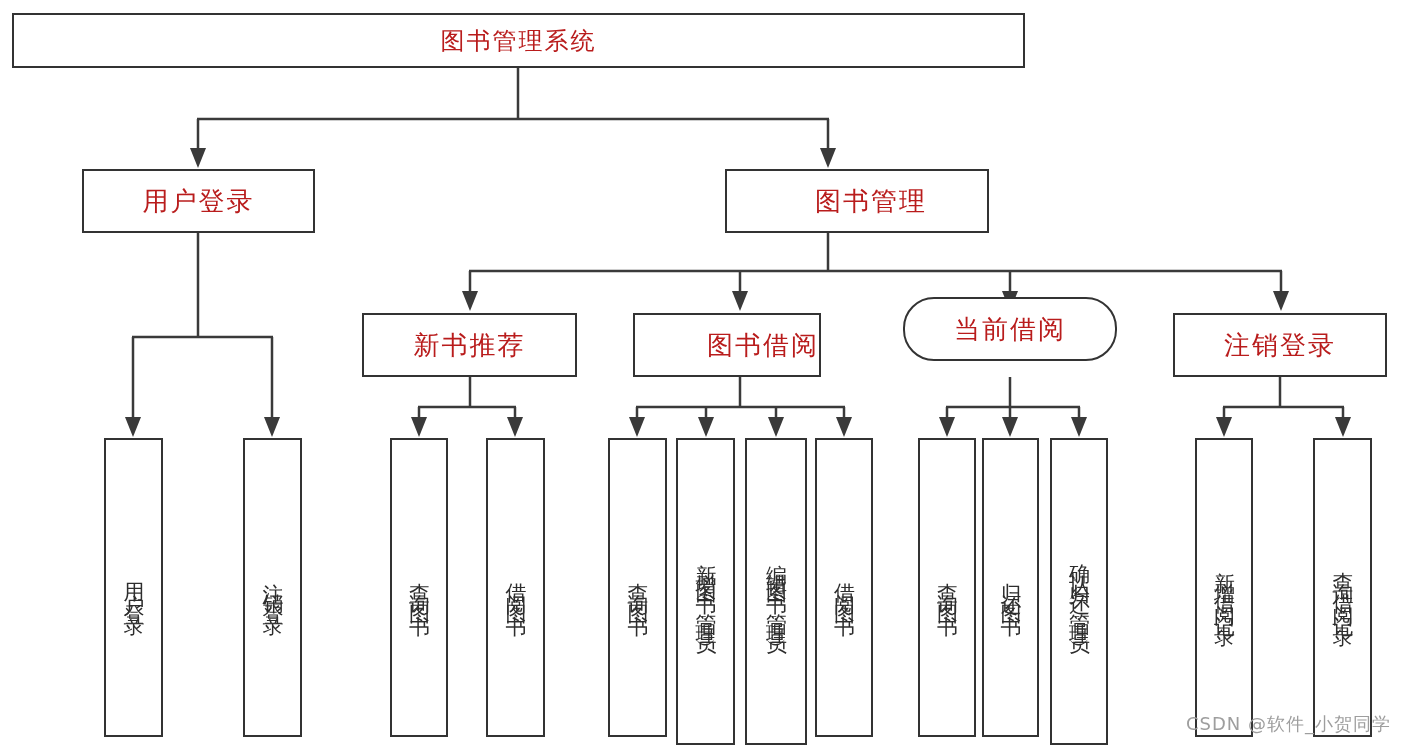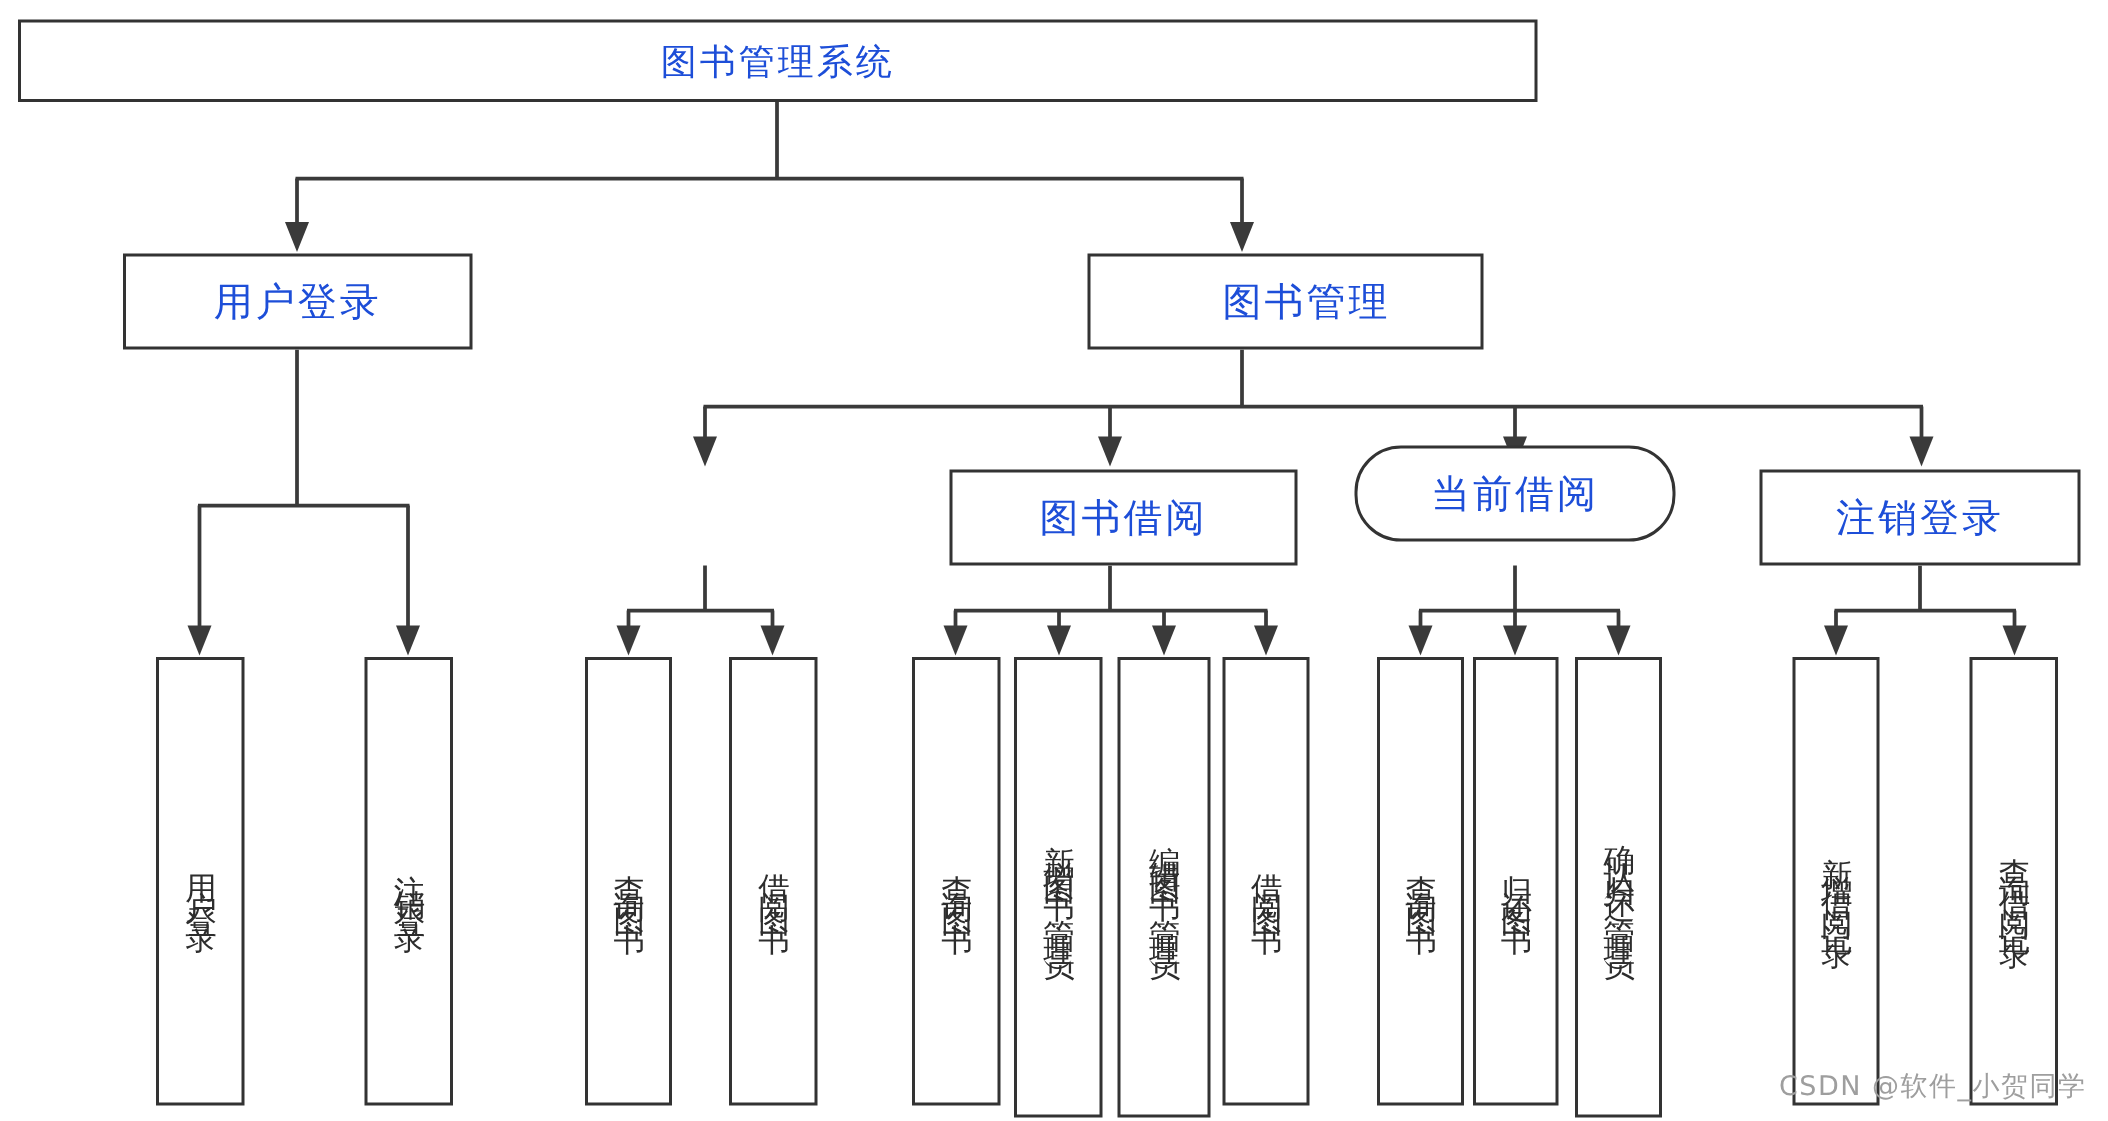--- a/index.html
+++ b/index.html
@@ -20,21 +20,21 @@
   #connectors line { stroke: #3a3a3a; stroke-width: 2.5; }
   #connectors polygon { fill: #3a3a3a; }
   .hbox {
     position: absolute;
     box-sizing: border-box;
     border: 2px solid #333333;
     background: #ffffff;
     display: flex;
     align-items: center;
     justify-content: center;
-    color: #1d4ed8;
+    color: #b91c1c;
     z-index: 2;
     letter-spacing: 2px;
   }
   .root-box  { font-size: 24px; }
   .hbox.lvl  { font-size: 26px; }
   .vbox {
     position: absolute;
     box-sizing: border-box;
     border: 2px solid #333333;
     background: #ffffff;
@@ -136,21 +136,24 @@
     <span>图书管理系统</span>
   </div>
 
   <div class="hbox lvl" style="left:82px; top:169px; width:233px; height:64px;">
     <span>用户登录</span>
   </div>
   <div class="hbox lvl" style="left:725px; top:169px; width:264px; height:64px;padding-left:28px;">
     <span>图书管理</span>
   </div>
 
-  <div class="hbox lvl" style="left:633px; top:313px; width:232px; height:64px;">
+  <div class="hbox lvl" style="left:362px; top:313px; width:215px; height:64px;">
+    <span>新书推荐</span>
+  </div>
+  <div class="hbox lvl" style="left:633px; top:313px; width:188px; height:64px;justify-content:flex-end;">
     <span>图书借阅</span>
   </div>
   <div class="hbox lvl" style="left:903px; top:297px; width:214px; height:64px;border-radius:31px;">
     <span>当前借阅</span>
   </div>
   <div class="hbox lvl" style="left:1173px; top:313px; width:214px; height:64px;">
     <span>注销登录</span>
   </div>
 
   <div class="vbox" style="left:104px; top:438px; width:59px; height:299px;">

